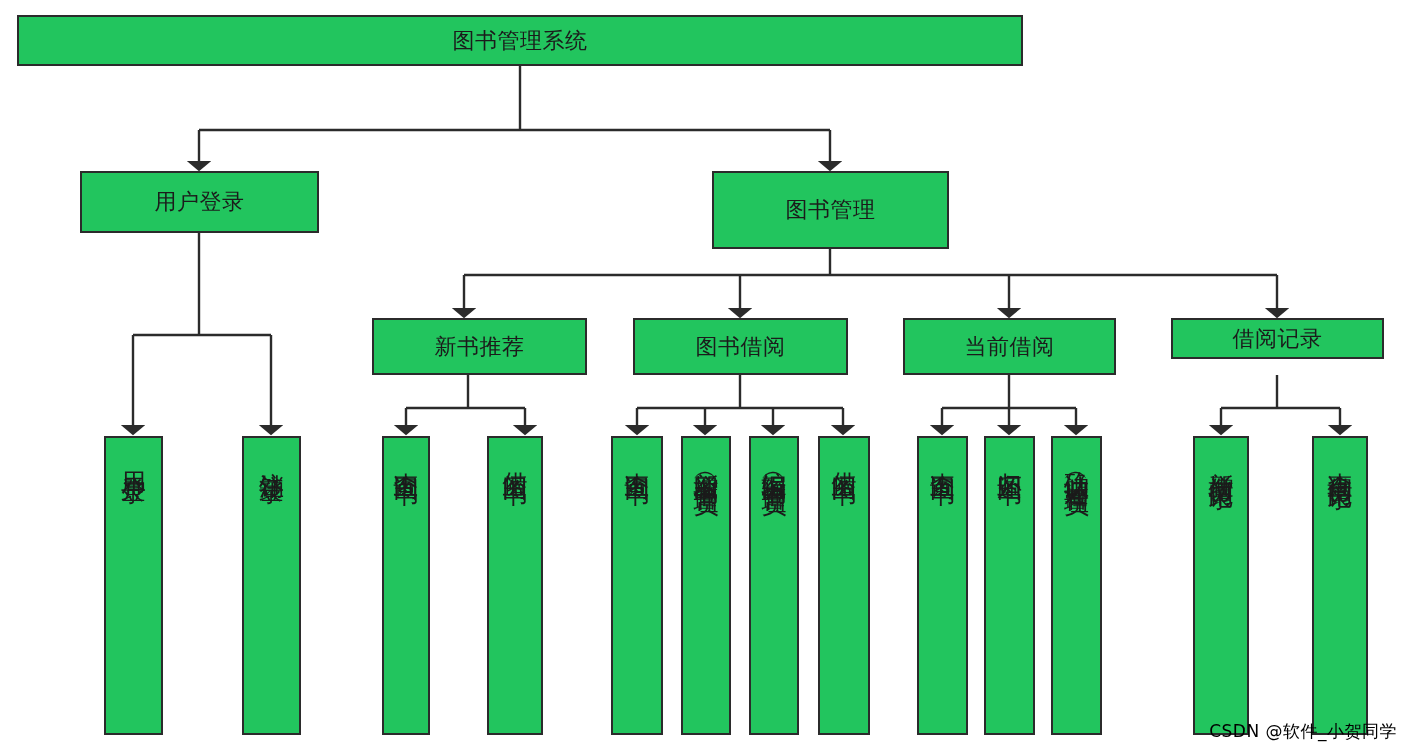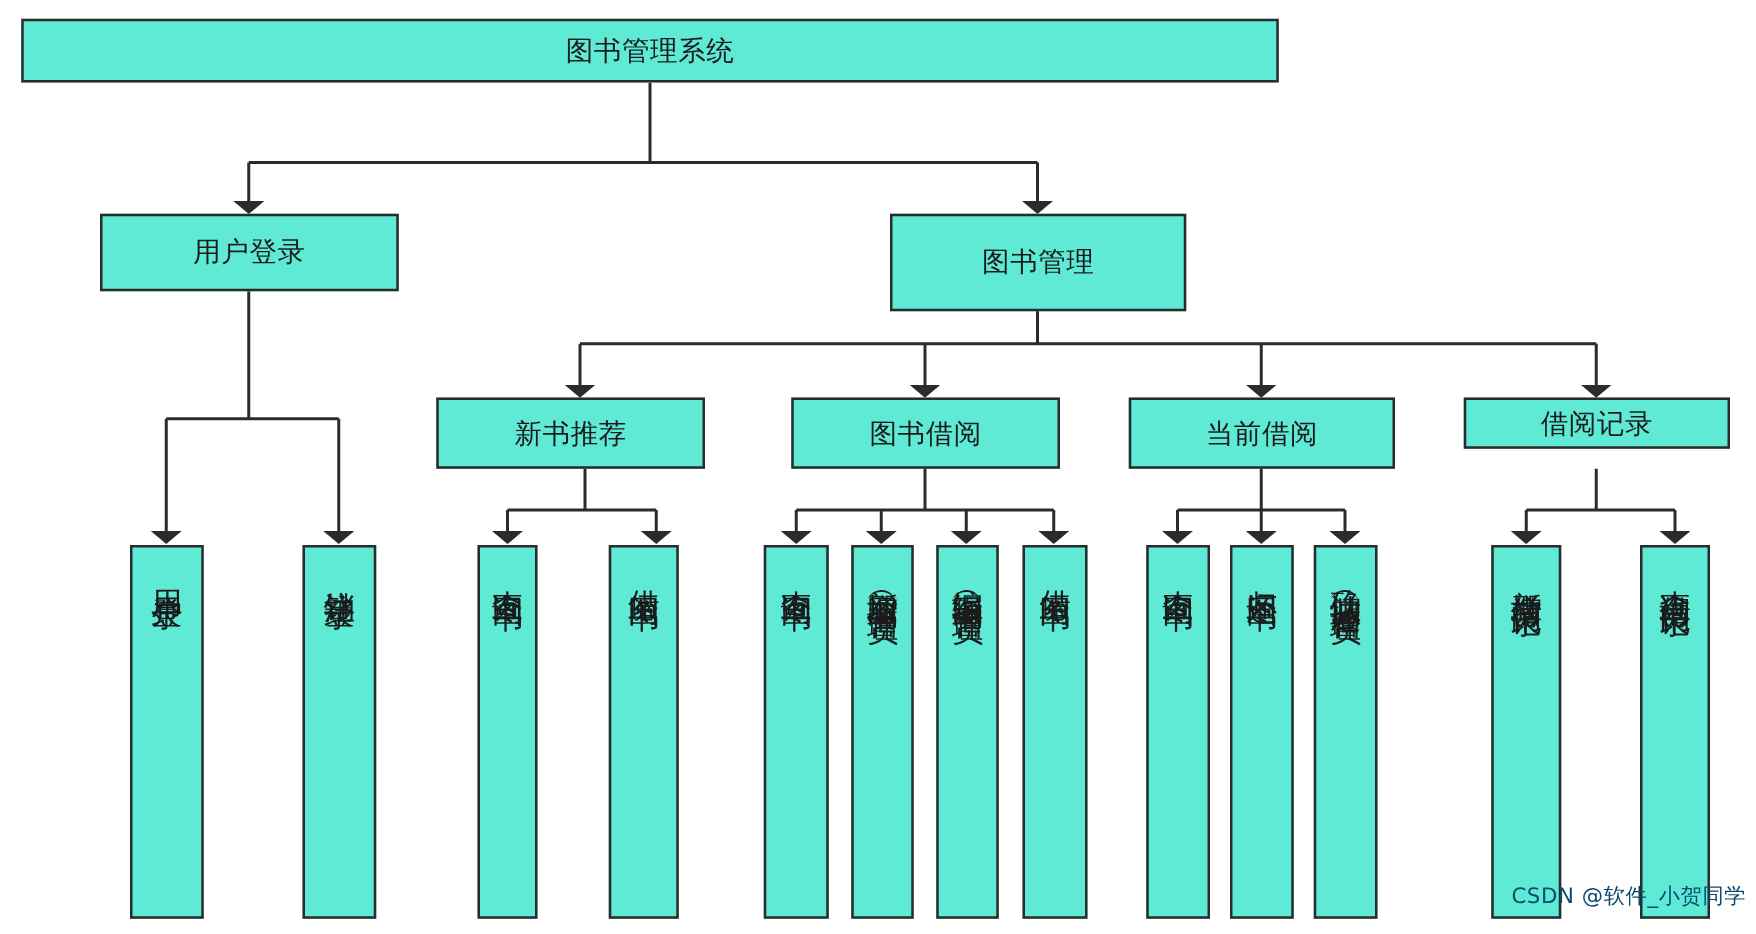--- a/index.html
+++ b/index.html
@@ -21,21 +21,21 @@
     position: absolute;
     left: 0;
     top: 0;
     width: 1405px;
     height: 747px;
   }
   .node {
     position: absolute;
     box-sizing: border-box;
     border: 2px solid #2b2b2b;
-    background: #5eead4;
+    background: #22c55e;
     display: flex;
     align-items: center;
     justify-content: center;
     color: #1b1b1b;
   }
   .node.h {
     font-size: 22px;
     letter-spacing: 0.5px;
   }
   .node.v {
@@ -48,23 +48,23 @@
     text-orientation: upright;
     font-size: 25px;
     line-height: 1.0;
     letter-spacing: 3px;
     white-space: nowrap;
     color: #1b1b1b;
   }
   .watermark {
     position: absolute;
     right: 8px;
-    bottom: 19px;
+    bottom: 4px;
     font-size: 17px;
-    color: #0c4a6e;
+    color: #000000;
     letter-spacing: 0.5px;
     white-space: nowrap;
     pointer-events: none;
   }
 </style>
 </head>
 <body>
 
 <div id="canvas">
 
@@ -125,21 +125,21 @@
   </div>
 
   <div class="node h" style="left:80px; top:171px; width:239px; height:62px;">
     <span>用户登录</span>
   </div>
 
   <div class="node h" style="left:712px; top:171px; width:237px; height:78px;">
     <span>图书管理</span>
   </div>
 
-  <div class="node h" style="left:349px; top:318px; width:215px; height:57px;">
+  <div class="node h" style="left:372px; top:318px; width:215px; height:57px;">
     <span>新书推荐</span>
   </div>
 
   <div class="node h" style="left:903px; top:318px; width:213px; height:57px;">
     <span>当前借阅</span>
   </div>
 
   <div class="node h" style="left:633px; top:318px; width:215px; height:57px;">
     <span>图书借阅</span>
   </div>

